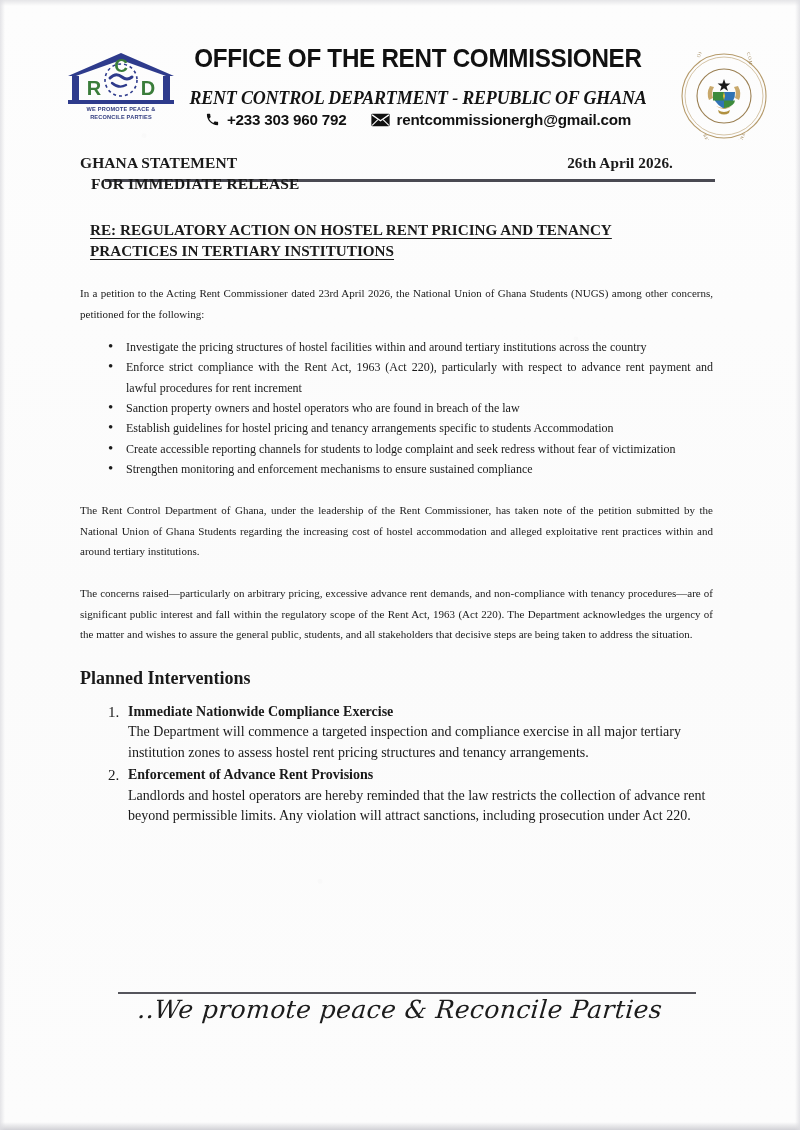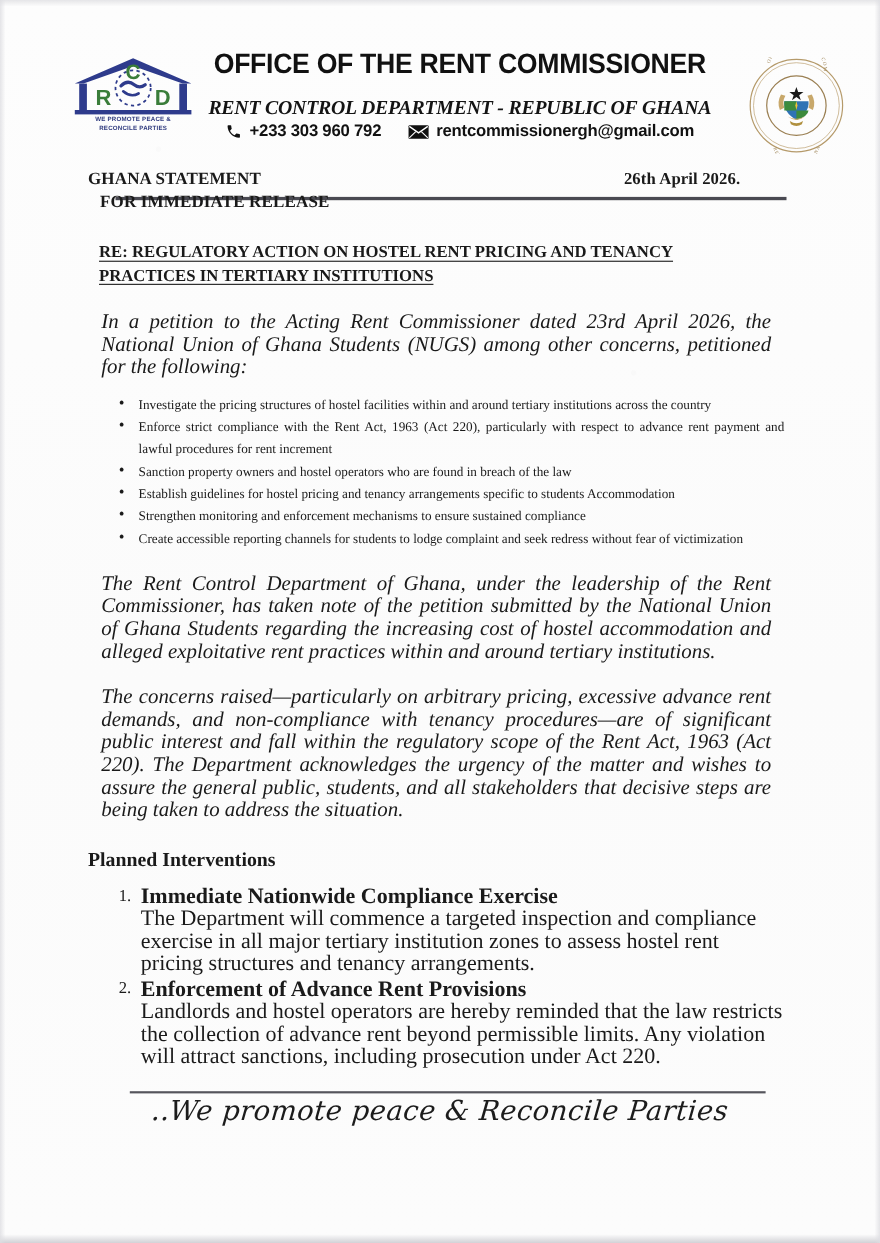--- a/index.html
+++ b/index.html
@@ -142,25 +142,24 @@
     line-height: 20.5px;
     letter-spacing: 0px;
     margin-left: 10px;
   }
   .re-title span {
     text-decoration: underline;
     text-underline-offset: 2.5px;
     text-decoration-thickness: 1.2px;
   }
   p.body-text {
-    margin: 12px;
-    font-size: 19px;
+    margin: 0;
+    font-size: 11px;
     line-height: 20.6px;
     text-align: justify;
-    font-style: italic;
   }
   .intro { margin-top: 22px !important; }
   .para  { margin-top: 21px !important; }
 
   ul.bullets {
     margin: 13px 0 0 0;
     padding: 0;
     list-style: none;
   }
   ul.bullets > li {
@@ -189,21 +188,21 @@
   ol.numbered {
     margin: 14px 0 0 0;
     padding: 0;
     list-style: none;
     counter-reset: itm;
   }
   ol.numbered > li {
     position: relative;
     padding-left: 48px;
     margin-bottom: 2px;
-    font-size: 20px;
+    font-size: 14px;
     line-height: 20.4px;
   }
   ol.numbered > li::before {
     counter-increment: itm;
     content: counter(itm) ".";
     position: absolute;
     left: 28px;
     top: 0;
     font-size: 15.1px;
   }
@@ -329,22 +328,22 @@
       <span>PRACTICES IN TERTIARY INSTITUTIONS</span>
     </div>
 
     <p class="body-text intro">In a petition to the Acting Rent Commissioner dated 23rd April 2026, the National Union of Ghana Students (NUGS) among other concerns, petitioned for the following:</p>
 
     <ul class="bullets">
       <li>Investigate the pricing structures of hostel facilities within and around tertiary institutions across the country</li>
       <li>Enforce strict compliance with the Rent Act, 1963 (Act 220), particularly with respect to advance rent payment and lawful procedures for rent increment</li>
       <li>Sanction property owners and hostel operators who are found in breach of the law</li>
       <li>Establish guidelines for hostel pricing and tenancy arrangements specific to students Accommodation</li>
+      <li>Create accessible reporting channels for students to lodge complaint  and seek redress without fear of victimization</li>
       <li>Strengthen monitoring and enforcement mechanisms to ensure sustained compliance</li>
-      <li>Create accessible reporting channels for students to lodge complaint  and seek redress without fear of victimization</li>
     </ul>
 
     <p class="body-text para">The Rent Control Department of Ghana, under the leadership of the Rent Commissioner, has taken note of the petition submitted by the National Union of Ghana Students regarding the increasing cost of hostel accommodation and alleged exploitative rent practices within and around tertiary institutions.</p>
     <p class="body-text para">The concerns raised—particularly on arbitrary pricing, excessive advance rent demands, and non-compliance with tenancy procedures—are of significant public interest and fall within the regulatory scope of the Rent Act, 1963 (Act 220). The Department acknowledges the urgency of the matter and wishes to assure the general public, students, and all stakeholders that decisive steps are being taken to address the situation.</p>
 
     <div class="section-head">Planned Interventions</div>
 
     <ol class="numbered">
       <li>
         <span class="itm-title">Immediate Nationwide Compliance Exercise</span>

